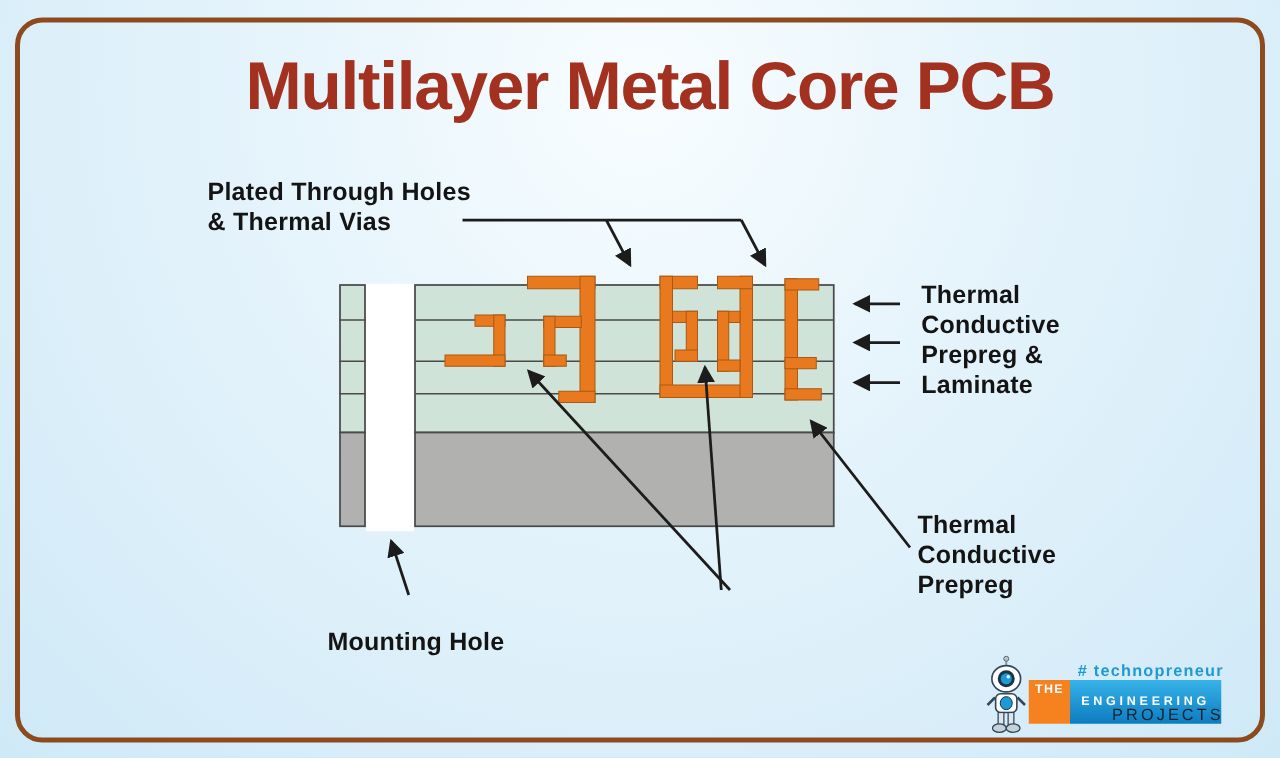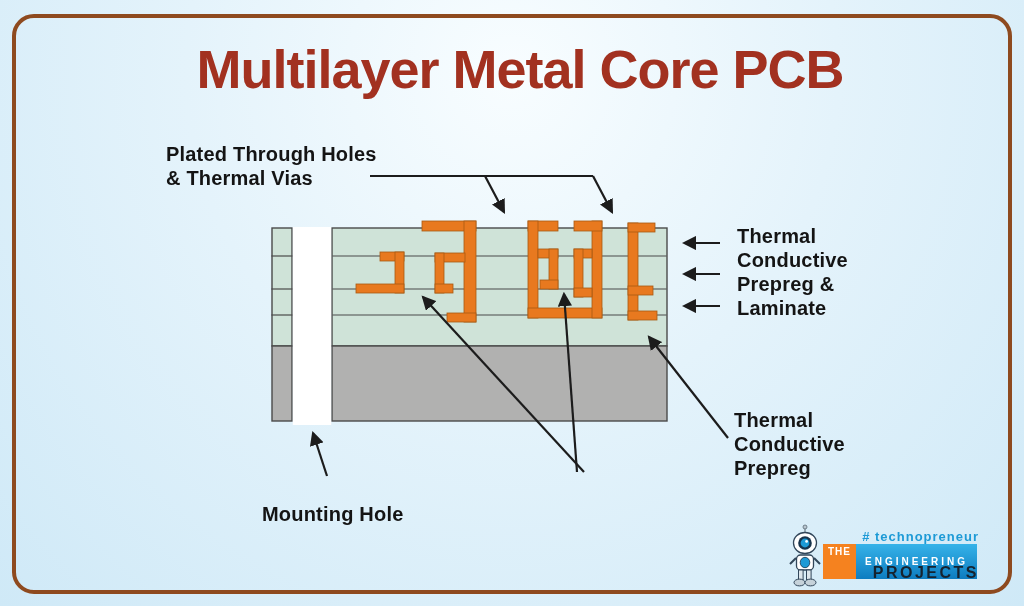--- a/index.html
+++ b/index.html
@@ -35,21 +35,21 @@
   .logo .badges{position:absolute;left:40px;top:22px;display:flex;text-align:center;}
   .logo .badge-the{
     background:#F5821F;color:#fff;font-size:10px;font-weight:bold;
     padding:2px 5px;letter-spacing:1px;
   }
   .logo .badge-eng{
     background:linear-gradient(180deg,#36b3e9 0%,#0d7cc0 100%);
     color:#fff;font-size:10px;font-weight:bold;padding:12px 9px;letter-spacing:3px;
   }
   .logo .projects{
-    position:absolute;top:42px;right:6px;font-size:16px;font-weight:bold;
+    position:absolute;top:42px;right:6px;font-size:13px;font-weight:normal;
     color:#16222E;letter-spacing:2.5px;
   }
   .robot{position:absolute;left:0;top:2px;}
 </style>
 </head>
 <body>
 
 <div class="canvas">
 
   <div class="frame"></div>

